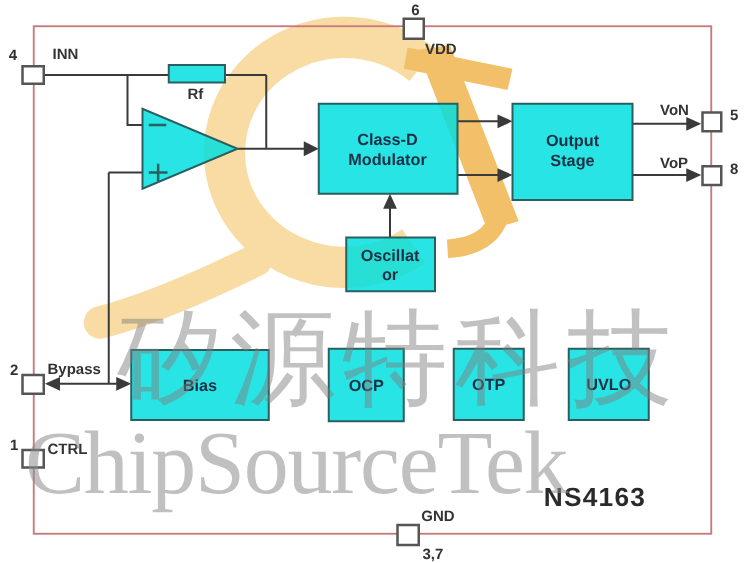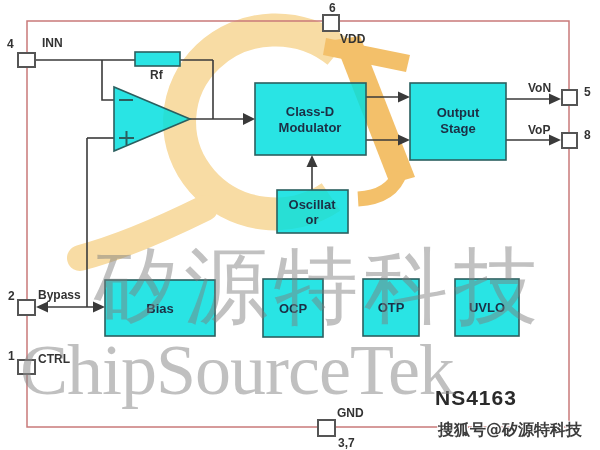--- a/index.html
+++ b/index.html
@@ -130,15 +130,14 @@
     <text class="blklbl" x="160" y="313">Bias</text>
     <text class="blklbl" x="293" y="313">OCP</text>
     <text class="blklbl" x="391" y="312">OTP</text>
     <text class="blklbl" x="487" y="312">UVLO</text>
 
     <text class="part" x="435" y="405">NS4163</text>
   </svg>
 
   <div class="wm-cjk">矽源特科技</div>
   <div class="wm-latin">ChipSourceTek</div>
-  <div class="wm-souhu">搜狐号@矽源特科技</div>
 
 </div>
 
 </body></html>

